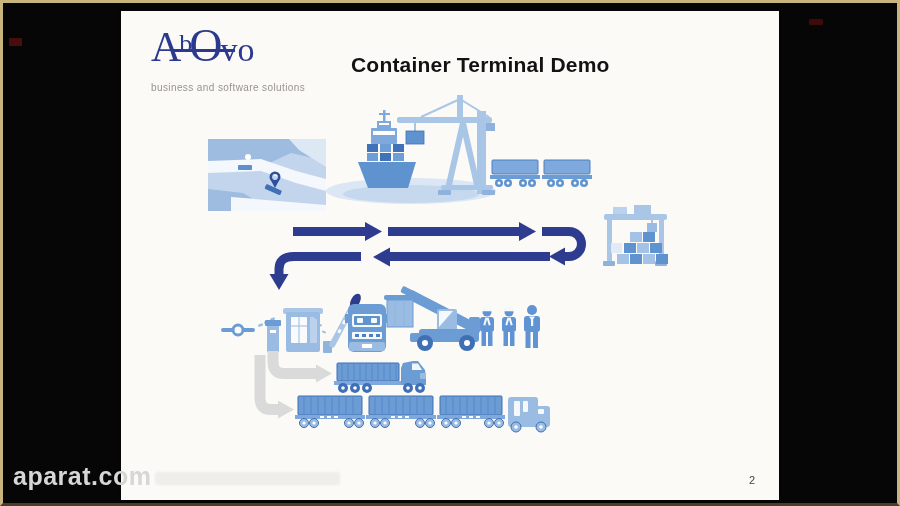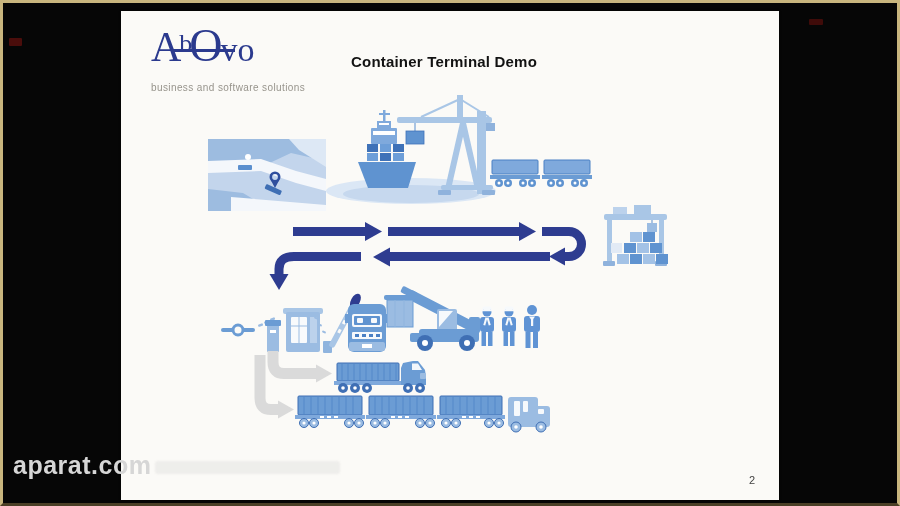--- a/index.html
+++ b/index.html
@@ -18,28 +18,28 @@
   
   .logo{position:absolute;left:30px;top:12px;width:220px;}
   .logo-line{position:relative;color:#2b3a8e;font-family:"Liberation Serif",serif;line-height:1;white-space:nowrap;}
   .logo-a{font-size:42px;}
   .logo-b{font-size:26px;position:relative;top:-9px;margin-left:-2px;}
   .logo-o{font-size:46px;margin-left:-3px;}
   .logo-vo{font-size:34px;margin-left:-2px;}
   .logo-bar{position:absolute;left:22px;top:26px;width:62px;height:3px;background:#2b3a8e;}
   .logo-tagline{margin-top:13px;font-size:10px;color:#97948c;letter-spacing:.4px;}
 
-  .slide-title{position:absolute;left:230px;top:42px;font-size:15px;font-weight:700;color:#121212;letter-spacing:.2px;}
+  .slide-title{position:absolute;left:230px;top:42px;font-size:21px;font-weight:700;color:#121212;letter-spacing:.2px;}
 
   .page-number{position:absolute;right:24px;bottom:14px;font-size:11px;color:#444;}
 
   .illustration{position:absolute;left:0;top:0;width:658px;height:489px;}
 
   
-  .watermark{position:absolute;left:10px;bottom:23px;z-index:5;font-size:25px;font-weight:700;
+  .watermark{position:absolute;left:10px;bottom:12px;z-index:5;font-size:25px;font-weight:700;
              color:#d6d6d6;letter-spacing:.5px;white-space:nowrap;}
   .watermark-faint{display:inline-block;width:185px;height:13px;margin-left:4px;
                    background:rgba(185,185,185,.18);border-radius:3px;filter:blur(1px);}
 </style>
 </head>
 <body>
 
 <div class="frame">
   <div class="artifact a1"></div>
   <div class="artifact a2"></div>

